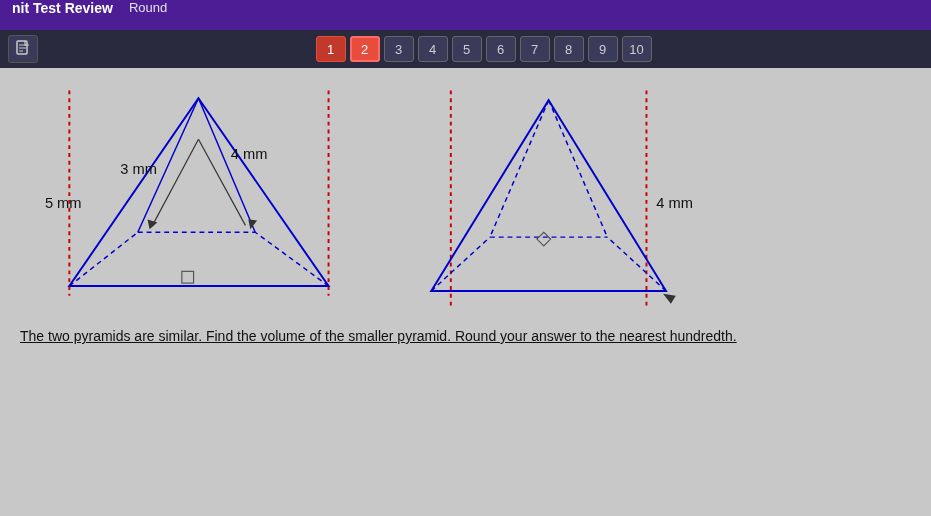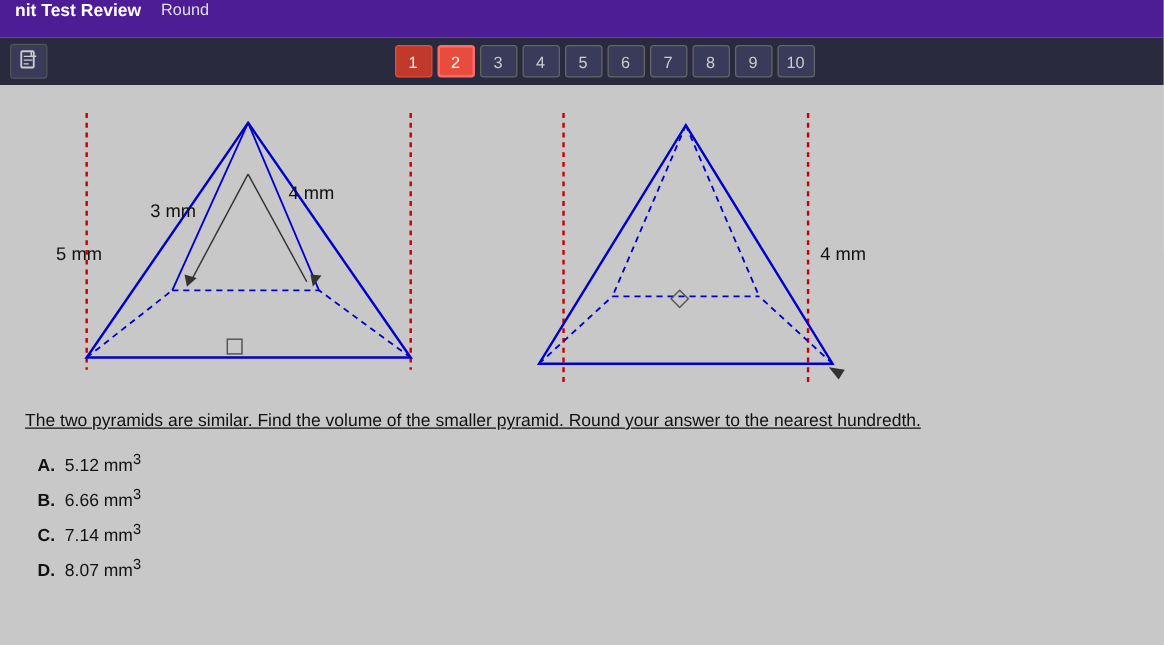--- a/index.html
+++ b/index.html
@@ -215,32 +215,14 @@
 
       <text x="630" y="130" font-size="15" fill="#111" font-family="Arial">4 mm</text>
 
       <polygon points="645,228 637,218 650,220" fill="#333"></polygon>
 
     </svg>
   </div>
 
   <div class="question-text">The two pyramids are similar. Find the volume of the smaller pyramid. Round your answer to the nearest hundredth.</div>
 
-  <div class="answer-choices">
-    <div class="answer-choice">
-      <span class="answer-label">A.</span>
-      <span>5.12 mm<sup>3</sup></span>
-    </div>
-    <div class="answer-choice">
-      <span class="answer-label">B.</span>
-      <span>6.66 mm<sup>3</sup></span>
-    </div>
-    <div class="answer-choice">
-      <span class="answer-label">C.</span>
-      <span>7.14 mm<sup>3</sup></span>
-    </div>
-    <div class="answer-choice">
-      <span class="answer-label">D.</span>
-      <span>8.07 mm<sup>3</sup></span>
-    </div>
-  </div>
 
 </div>
 
 </body></html>

